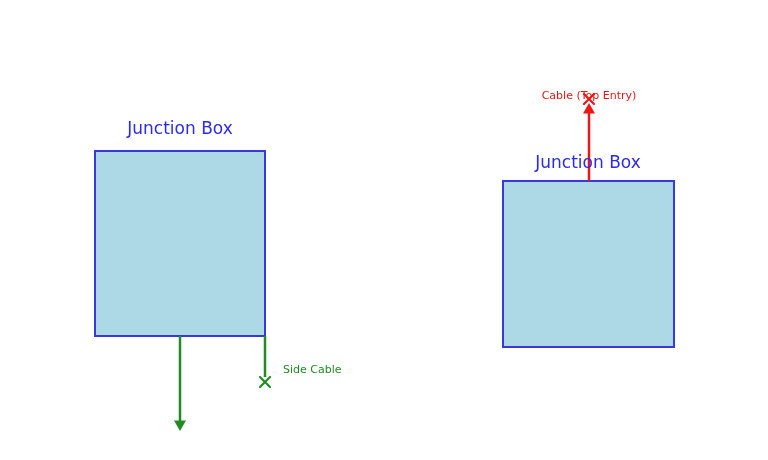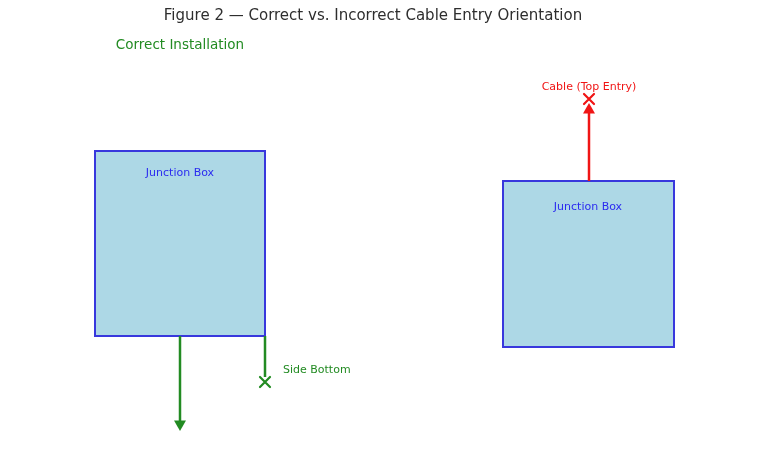--- a/index.html
+++ b/index.html
@@ -24,27 +24,27 @@
   .lbl {
     position: absolute;
     white-space: nowrap;
     line-height: 1.2;
   }
   .centered { transform: translateX(-50%); }
   .fig-title { left: 373px; top: 6px; font-size: 15px; color: var(--title-color); }
   .heading { top: 36px; font-size: 13.5px; }
   .heading-correct { left: 180px; color: var(--green); }
   .heading-incorrect { left: 588px; color: var(--red); }
-  .boxlabel { font-size: 11px; color: var(--blue); margin-top: 48px; }
+  .boxlabel { font-size: 17px; color: var(--blue); }
   .boxlabel-left { left: 180px; top: 118px; }
   .boxlabel-right { left: 588px; top: 152px; }
   .smalllbl { font-size: 11px; }
   .cable-bottom { left: 184px; top: 436px; color: var(--green); }
   .side-entry { left: 283px; top: 363px; color: var(--green); }
-  .cable-top { left: 589px; top: 80px; color: var(--red); }
+  .cable-top { left: 589px; top: 89px; color: var(--red); }
 
   .jbox { fill: var(--box-fill); stroke: var(--box-border); stroke-width: 2; }
   .gline { stroke: var(--green); stroke-width: 2.5; fill: none; }
   .ghead { fill: var(--green); stroke: none; }
   .gx { stroke: var(--green); stroke-width: 2.2; fill: none; stroke-linecap: round; }
   .rline { stroke: var(--red); stroke-width: 2.5; fill: none; }
   .rhead { fill: var(--red); stroke: none; }
   .rx { stroke: var(--red); stroke-width: 2.2; fill: none; stroke-linecap: round; }
 </style>
 </head>
@@ -62,27 +62,25 @@
     <path class="ghead" d="M180 431 L174 420.5 L186 420.5 Z"></path>
 
     <line class="gline" x1="265" y1="336" x2="265" y2="377"></line>
     <path class="gx" d="M260 377 L270 387 M270 377 L260 387"></path>
 
     <line class="rline" x1="589" y1="181" x2="589" y2="112"></line>
     <path class="rhead" d="M589 103 L583 113.5 L595 113.5 Z"></path>
     <path class="rx" d="M584 94 L594 104 M594 94 L584 104"></path>
   </svg>
 
-  <div class="lbl fig-title centered">Figure 2 — Correct vs. Incorrect Cable Entry Orientation</div>
 
-  <div class="lbl heading heading-correct centered">Correct Installation</div>
 
 
   <div class="lbl boxlabel boxlabel-left centered">Junction Box</div>
 
   <div class="lbl boxlabel boxlabel-right centered">Junction Box</div>
 
 
-  <div class="lbl smalllbl side-entry">Side Bottom</div>
+  <div class="lbl smalllbl side-entry">Side Cable</div>
 
   <div class="lbl smalllbl cable-top centered">Cable (Top Entry)</div>
 
 </div>
 
 </body></html>

